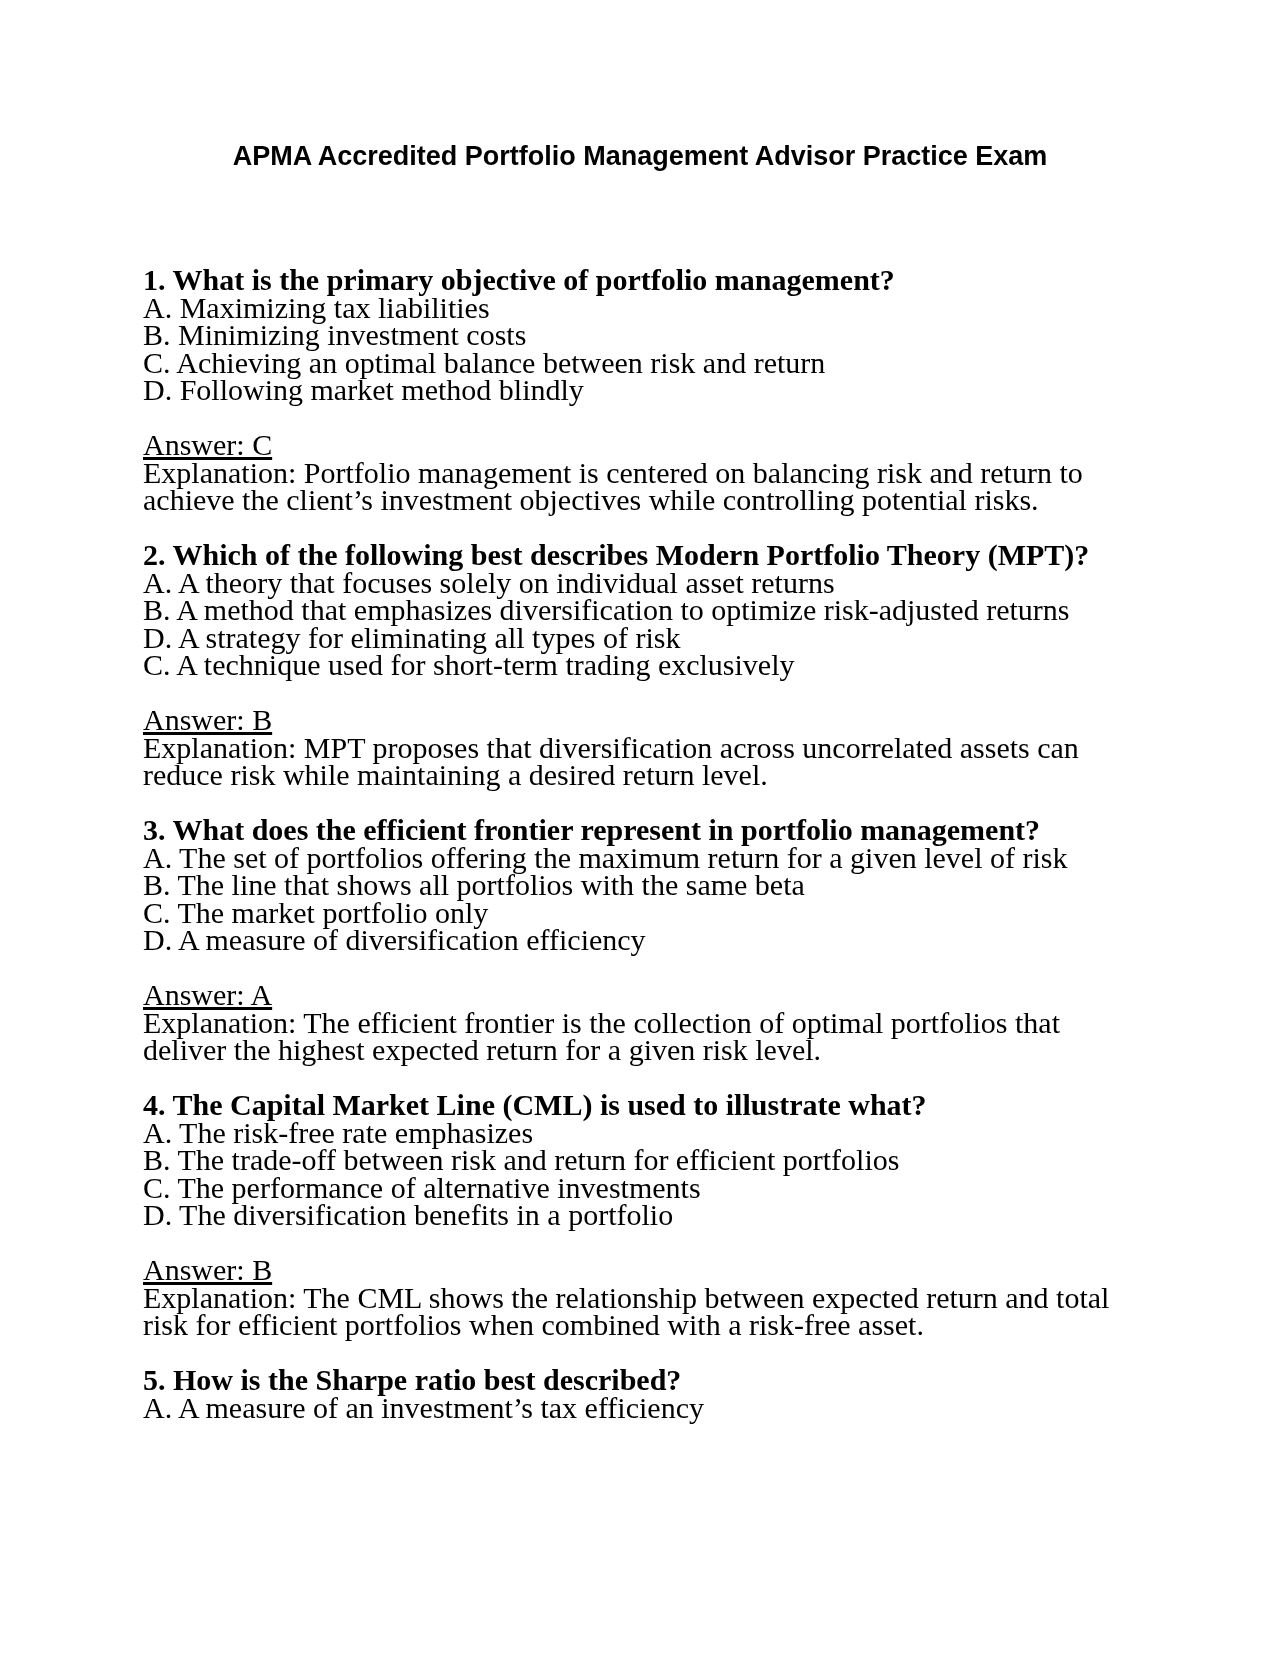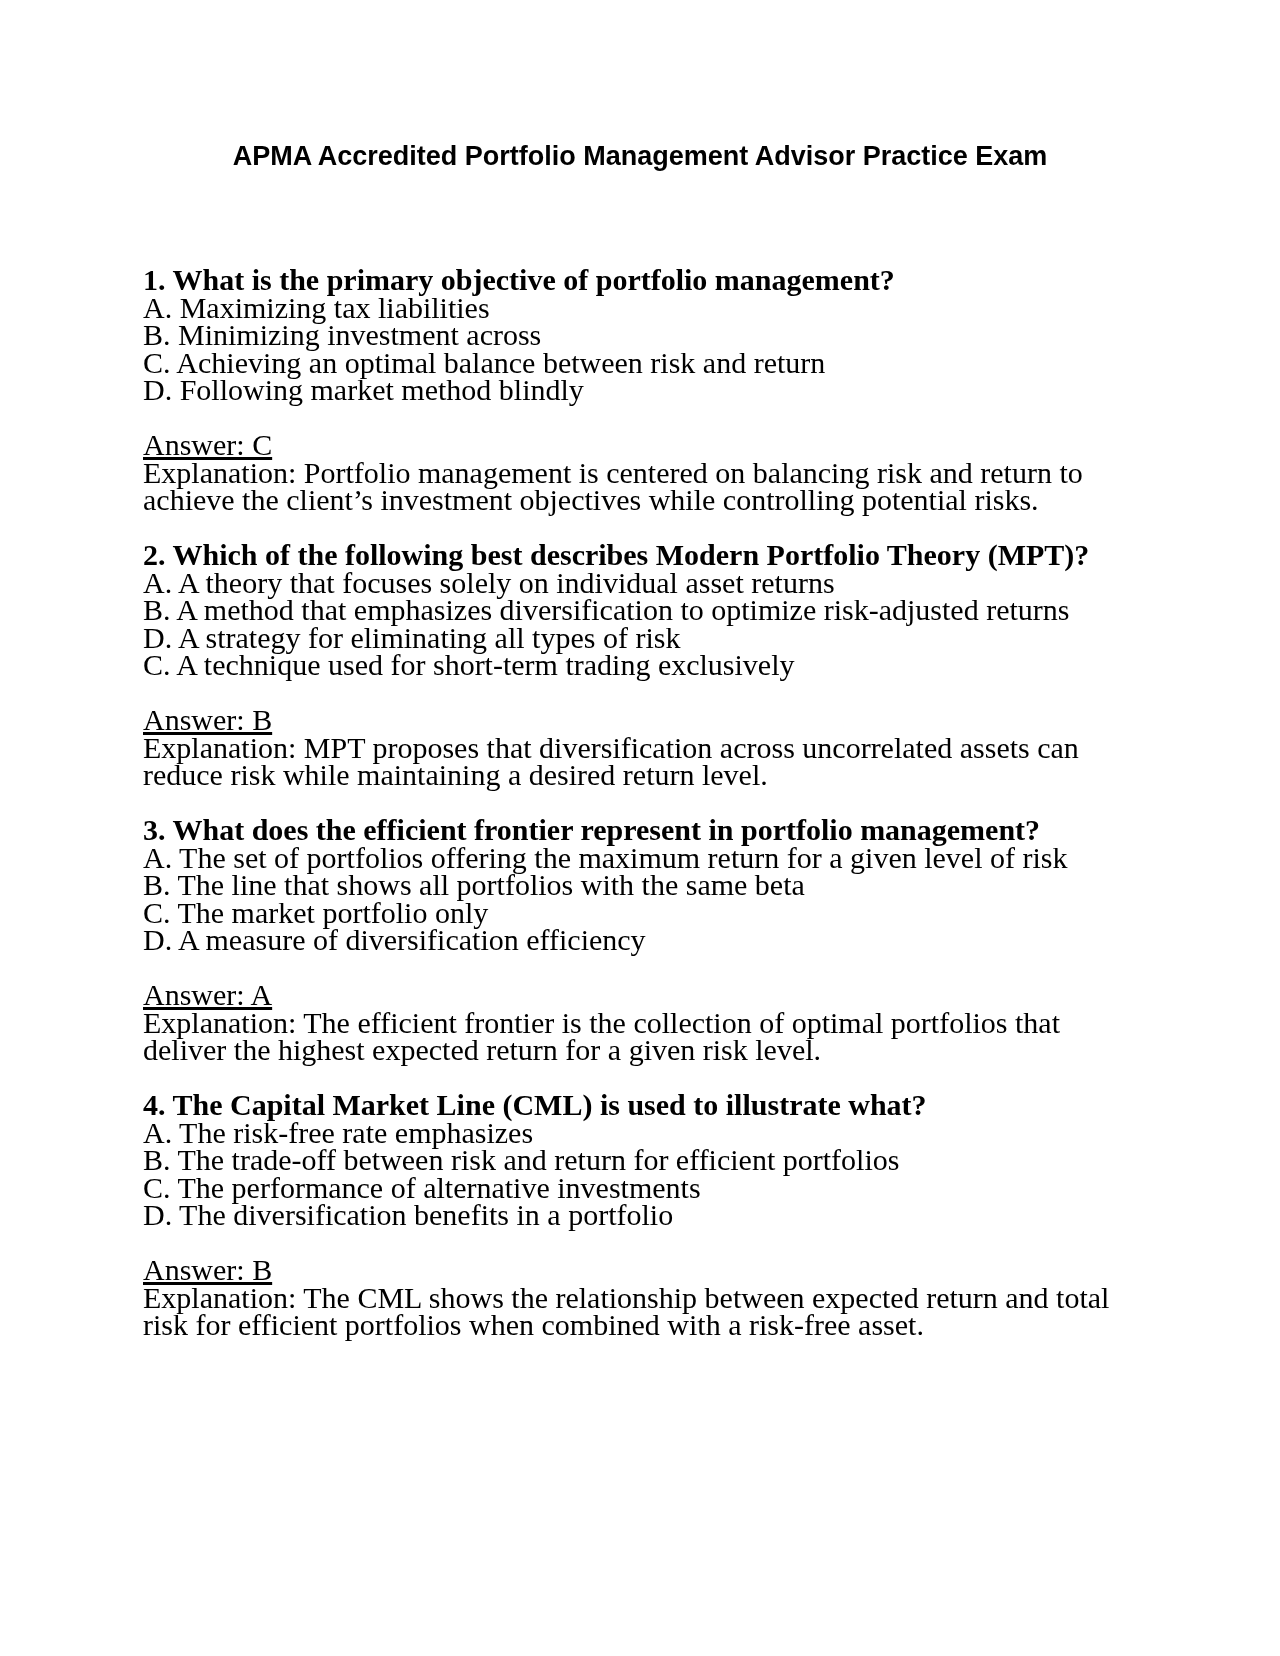--- a/index.html
+++ b/index.html
@@ -31,21 +31,21 @@
 </style>
 </head>
 <body>
 
 <div class="page">
   <h1 class="doc-title">APMA Accredited Portfolio Management Advisor Practice Exam</h1>
   <main>
       <section class="question-block">
         <p class="q-title">1. What is the primary objective of portfolio management?</p>
         <p class="option">A. Maximizing tax liabilities</p>
-        <p class="option">B. Minimizing investment across</p>
+        <p class="option">B. Minimizing investment costs</p>
         <p class="option">C. Achieving an optimal balance between risk and return</p>
         <p class="option">D. Following market method blindly</p>
         <p class="answer">Answer: C</p>
         <p class="explanation">Explanation: Portfolio management is centered on balancing risk and return to achieve the client’s investment objectives while controlling potential risks.</p>
       </section>
       <section class="question-block">
         <p class="q-title">2. Which of the following best describes Modern Portfolio Theory (MPT)?</p>
         <p class="option">A. A theory that focuses solely on individual asset returns</p>
         <p class="option">B. A method that emphasizes diversification to optimize risk-adjusted returns</p>
         <p class="option">D. A strategy for eliminating all types of risk</p>
@@ -64,14 +64,18 @@
       </section>
       <section class="question-block">
         <p class="q-title">4. The Capital Market Line (CML) is used to illustrate what?</p>
         <p class="option">A. The risk-free rate emphasizes</p>
         <p class="option">B. The trade-off between risk and return for efficient portfolios</p>
         <p class="option">C. The performance of alternative investments</p>
         <p class="option">D. The diversification benefits in a portfolio</p>
         <p class="answer">Answer: B</p>
         <p class="explanation">Explanation: The CML shows the relationship between expected return and total risk for efficient portfolios when combined with a risk-free asset.</p>
       </section>
+      <section class="question-block">
+        <p class="q-title">5. How is the Sharpe ratio best described?</p>
+        <p class="option">A. A measure of an investment’s tax efficiency</p>
+      </section>
     </main>
 </div>
 
 </body></html>

